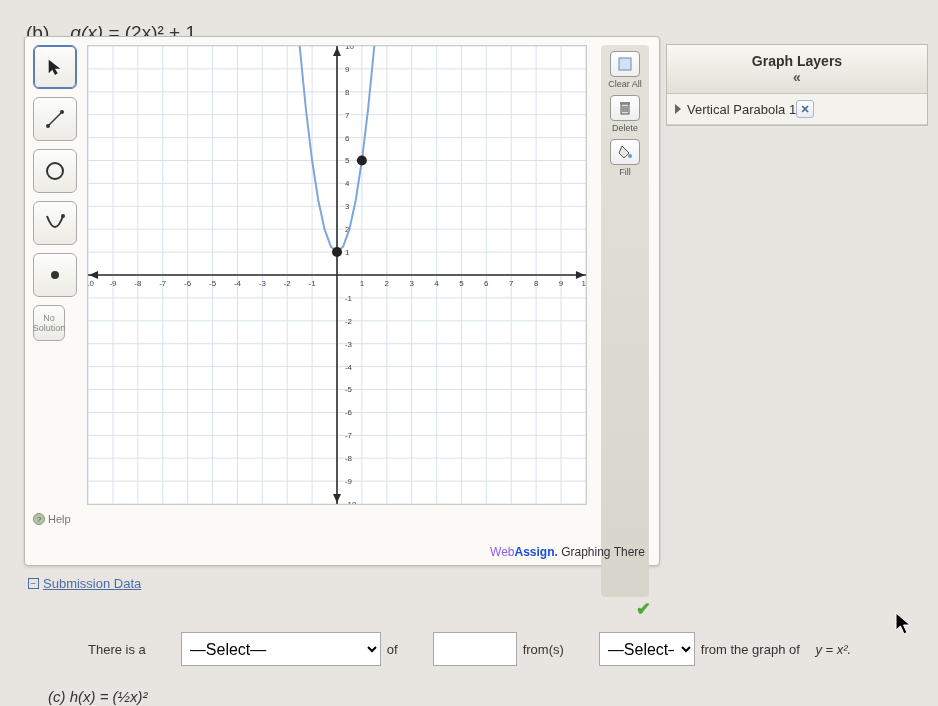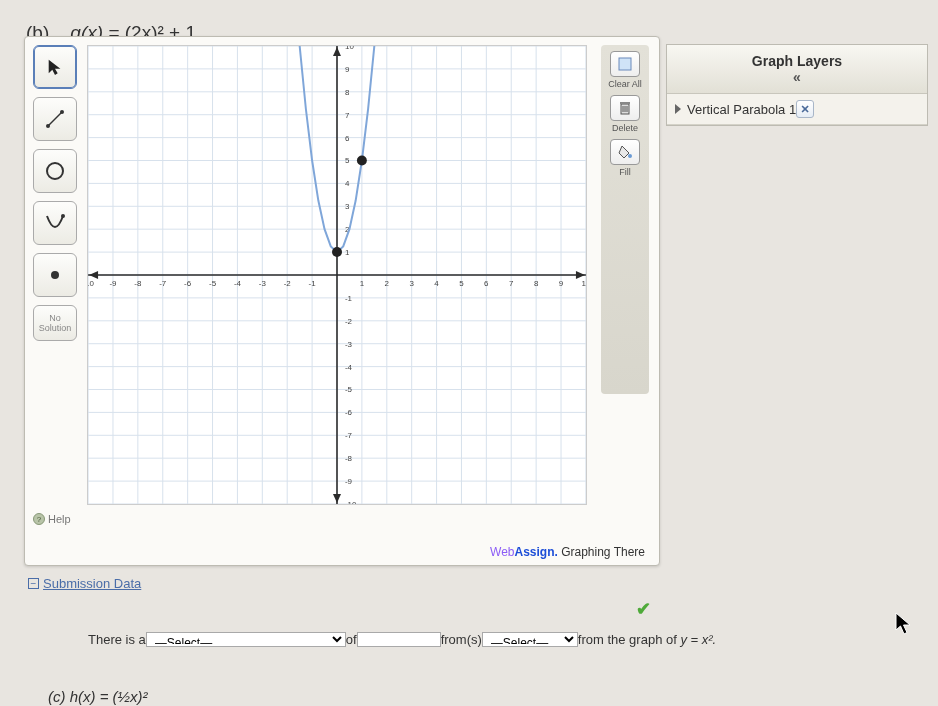--- a/index.html
+++ b/index.html
@@ -30,35 +30,35 @@
     display: flex; flex-direction: column; gap: 8px;
   }
   .tool-btn {
     width: 44px; height: 44px;
     background: linear-gradient(#fdfdfb,#ecebe4);
     border: 1px solid #aaa; border-radius: 6px;
     display:flex; align-items:center; justify-content:center;
     cursor:pointer;
   }
   .tool-btn.sel { border-color:#5a7fb8; box-shadow:0 0 0 1px #5a7fb8 inset; }
-  .no-sol { width:44px;height:36px;font-size:9px;line-height:10px;text-align:center;color:#888;
+  .no-sol { width:32px;height:36px;font-size:9px;line-height:10px;text-align:center;color:#888;
     background: linear-gradient(#fdfdfb,#ecebe4); border:1px solid #aaa; border-radius:6px;
     display:flex;align-items:center;justify-content:center;flex-direction:column;}
   .help-btn { position:absolute; left:8px; bottom:40px; font-size:11px; color:#777; display:flex; gap:3px; align-items:center; }
   .graph-area {
     position:absolute; left:62px; top:8px;
     width: 500px; height: 460px;
     background:#fff; border:1px solid #ccc;
   }
   .graph-area svg { width:100%; height:100%; display:block; }
   .action-col {
     position:absolute; right:10px; top:8px; width:48px;
     display:flex; flex-direction:column; gap:6px;
     background:linear-gradient(#e3e1d8,#d8d6cc);
-    padding:6px 4px; border-radius:4px; height:349px;
+    padding:6px 4px; border-radius:4px; height:552px;
     align-items:center;
   }
   .act-btn { width:40px; text-align:center; cursor:pointer; }
   .act-btn .ic { width:30px;height:26px;border:1px solid #999;border-radius:4px;
     background:linear-gradient(#fff,#eee);margin:0 auto 2px auto;display:flex;align-items:center;justify-content:center;}
   .act-btn .lbl { font-size:9px; color:#555;}
   .branding { position:absolute; bottom:6px; right:14px; font-size:12px; }
   .branding .wa1{color:#8b5cf6;font-weight:normal;} .branding .wa2{color:#1d4ed8;font-weight:bold;}
   .layers-panel {
     position:absolute; left:666px; top:44px; width:262px;
@@ -76,24 +76,24 @@
   .layers-item .left{display:flex;gap:6px;align-items:center;}
   .tri{width:0;height:0;border-top:5px solid transparent;border-bottom:5px solid transparent;border-left:6px solid #666;}
   .x-btn{width:18px;height:18px;border:1px solid #a8b6c8;border-radius:3px;background:linear-gradient(#fff,#e6edf5);
     display:flex;align-items:center;justify-content:center;font-size:11px;color:#4a6a99;font-weight:bold;cursor:pointer;}
   .chev{font-weight:bold;color:#555;}
   .subdata { position:absolute; left:28px; top:576px; font-size:13px; color:#4a6da8; text-decoration:underline; display:flex; align-items:center; gap:4px;}
   .subdata .box{width:11px;height:11px;border:1px solid #4a6da8;display:inline-flex;align-items:center;justify-content:center;font-size:10px;color:#4a6da8;}
   .check{position:absolute; left:636px; top:598px; color:#4faa3a; font-size:18px; font-weight:bold;}
   .answer-row{
     position:absolute; left:88px; top:632px; right:20px;
-    display:flex; align-items:center; font-size:13px;
+    display:flex; align-items:center; gap:6px; font-size:13px;
   }
   .answer-row select,.answer-row input{
-    border:1px solid #a9a9a9; background:#fff; font-size:12px; padding:2px 4px; height:15px;
+    border:1px solid #a9a9a9; background:#fff; font-size:16px; padding:2px 4px; height:34px;margin-left:29px;
   }
   .answer-row select.w160{width:200px;}
   .answer-row select.w90{width:96px;}
   .answer-row input{width:84px;}
   .tail{position:absolute;left:28px;top:688px;font-size:15px;font-style:italic;color:#333;margin-left:20px;}
   .cursor-arrow {
     position:absolute; pointer-events:none;
   }
 </style>
 </head>

